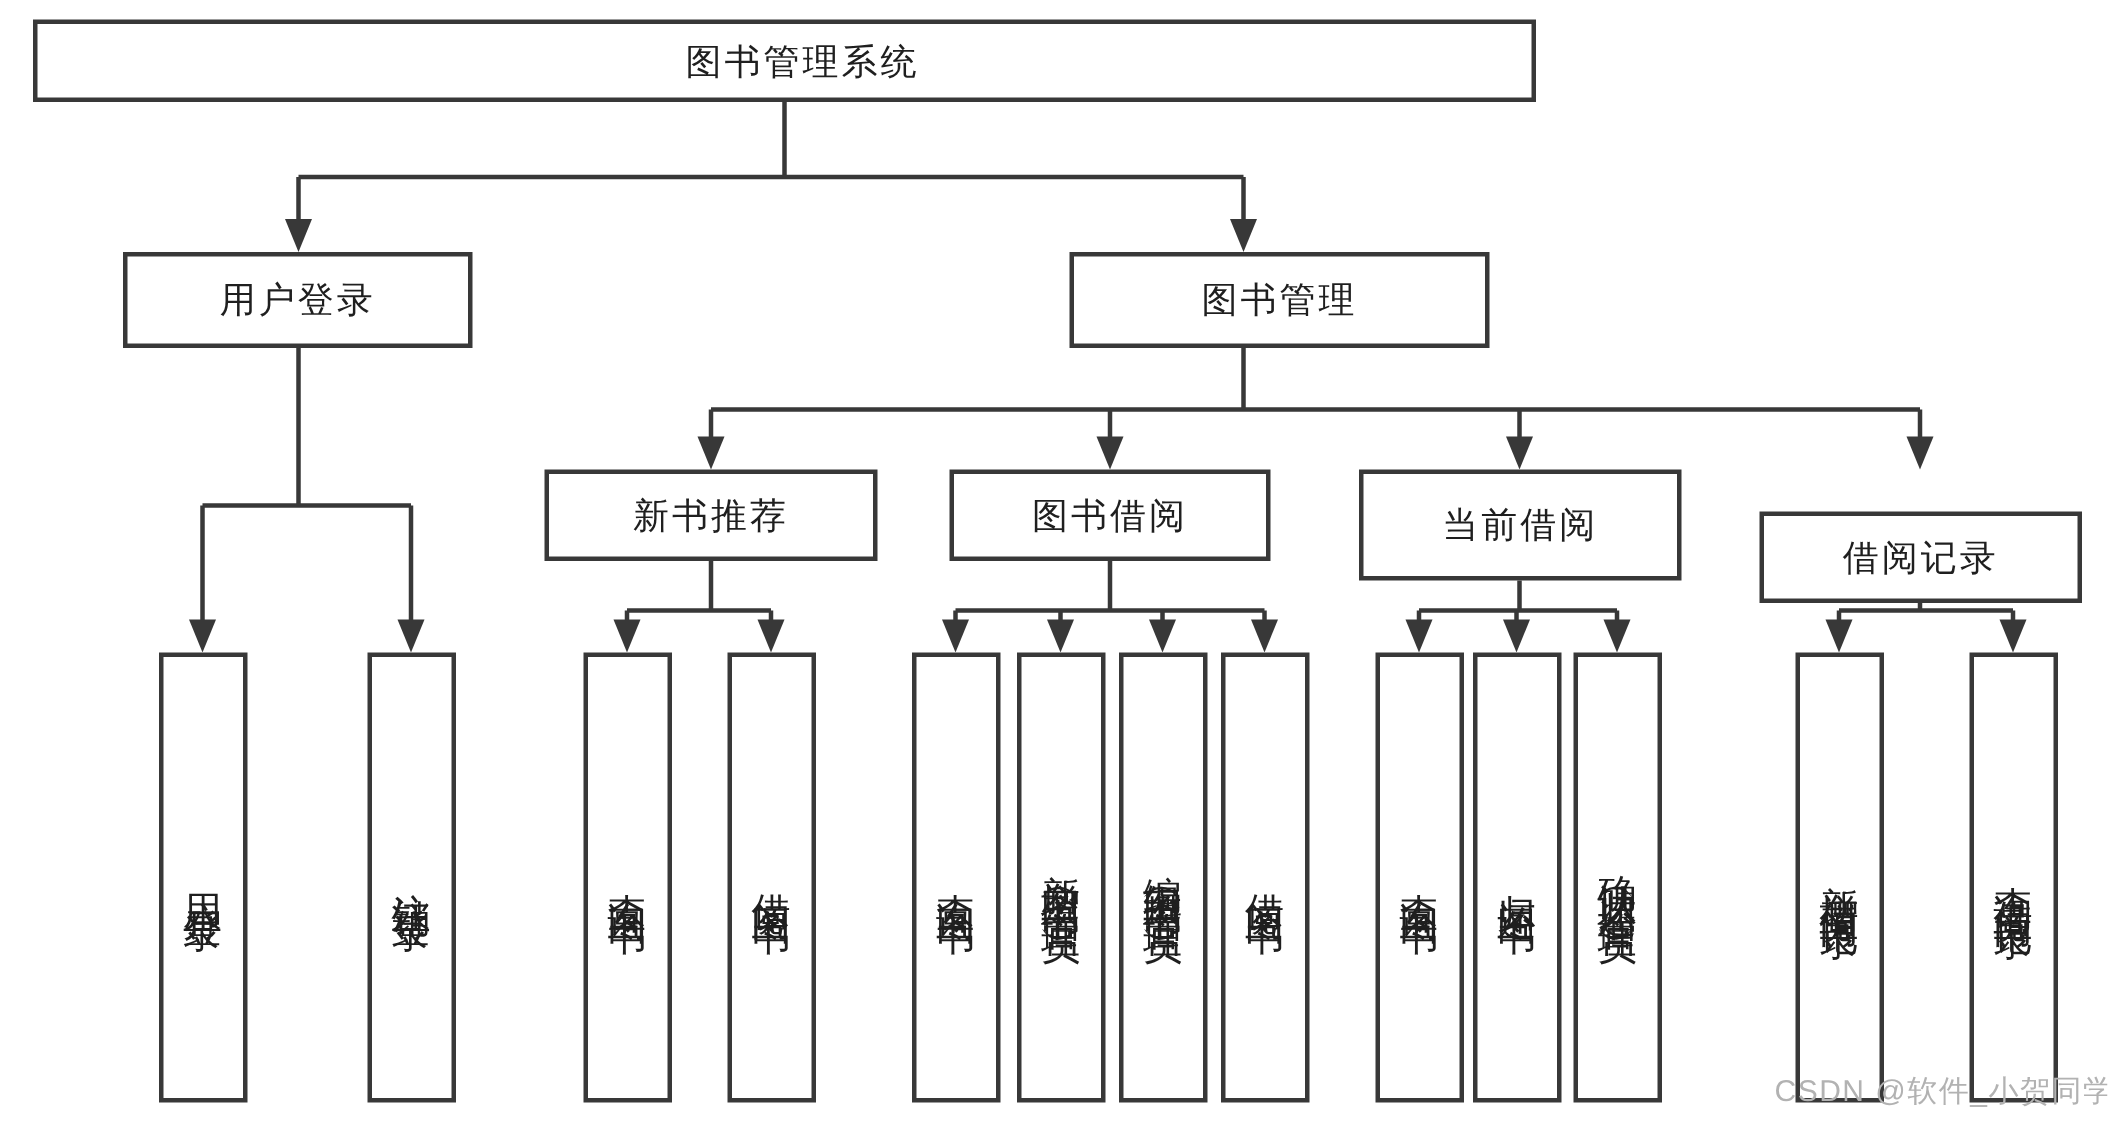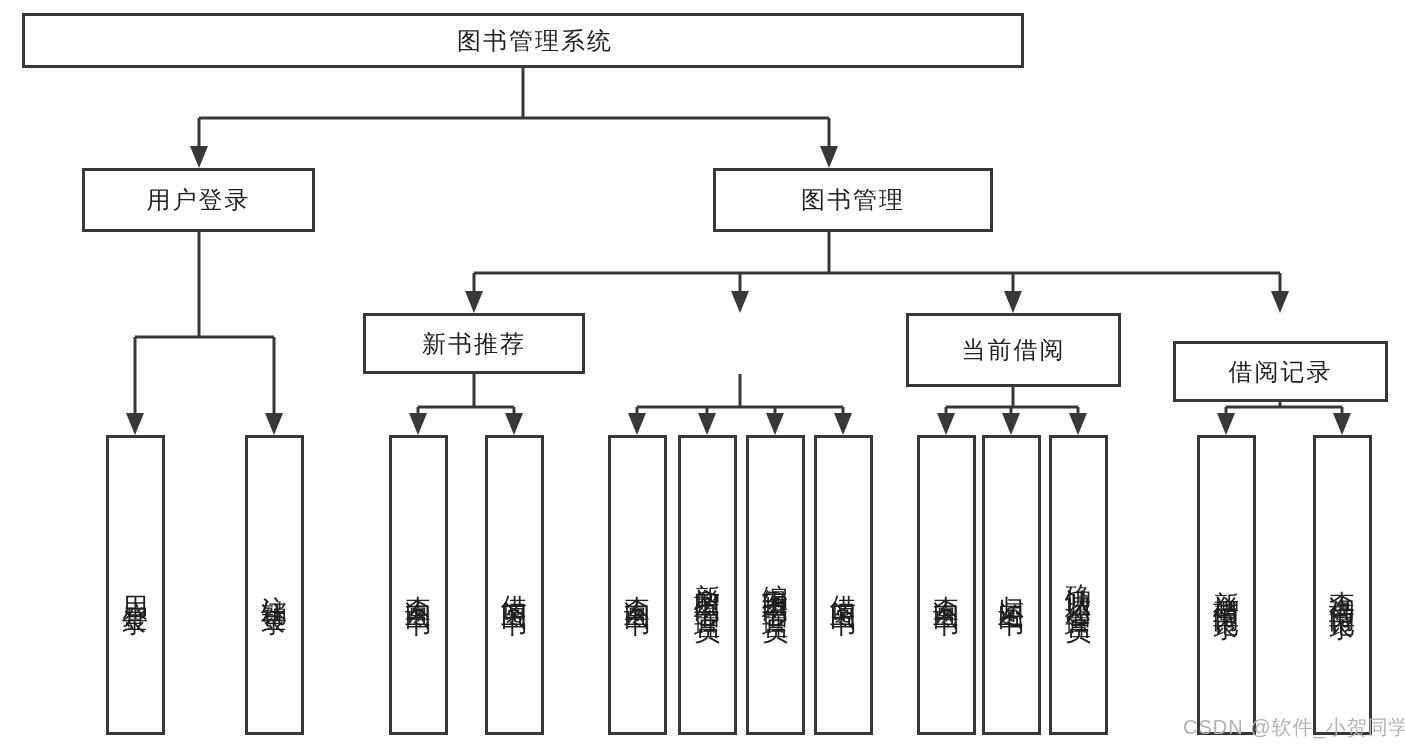--- a/index.html
+++ b/index.html
@@ -105,20 +105,23 @@
   <div class="box" style="left:82px; top:168px; width:233px; height:64px;">
     <span>用户登录</span>
   </div>
   <div class="box" style="left:713px; top:168px; width:280px; height:64px;font-family:Liberation Serif, serif;">
     <span>图书管理</span>
   </div>
 
   <div class="box" style="left:363px; top:313px; width:222px; height:61px;">
     <span>新书推荐</span>
   </div>
+  <div class="box" style="left:633px; top:313px; width:214px; height:61px;">
+    <span>图书借阅</span>
+  </div>
   <div class="box" style="left:906px; top:313px; width:215px; height:74px;">
     <span>当前借阅</span>
   </div>
   <div class="box" style="left:1173px; top:313px; width:215px; height:61px;margin-top:28px;">
     <span>借阅记录</span>
   </div>
 
   <div class="box leaf" style="left:106px; top:435px; width:59px; height:300px;">
     <span>用户登录</span>
   </div>

